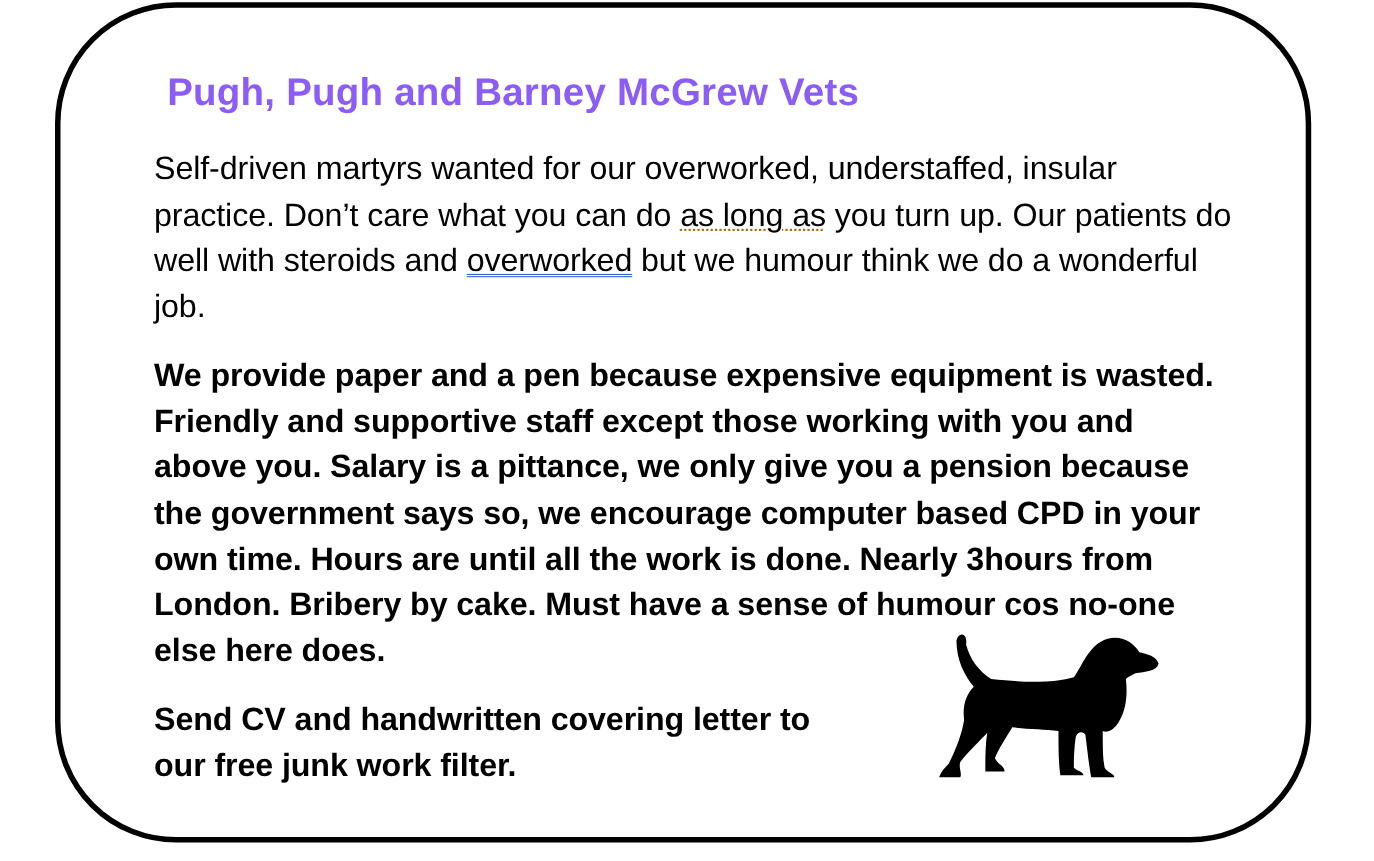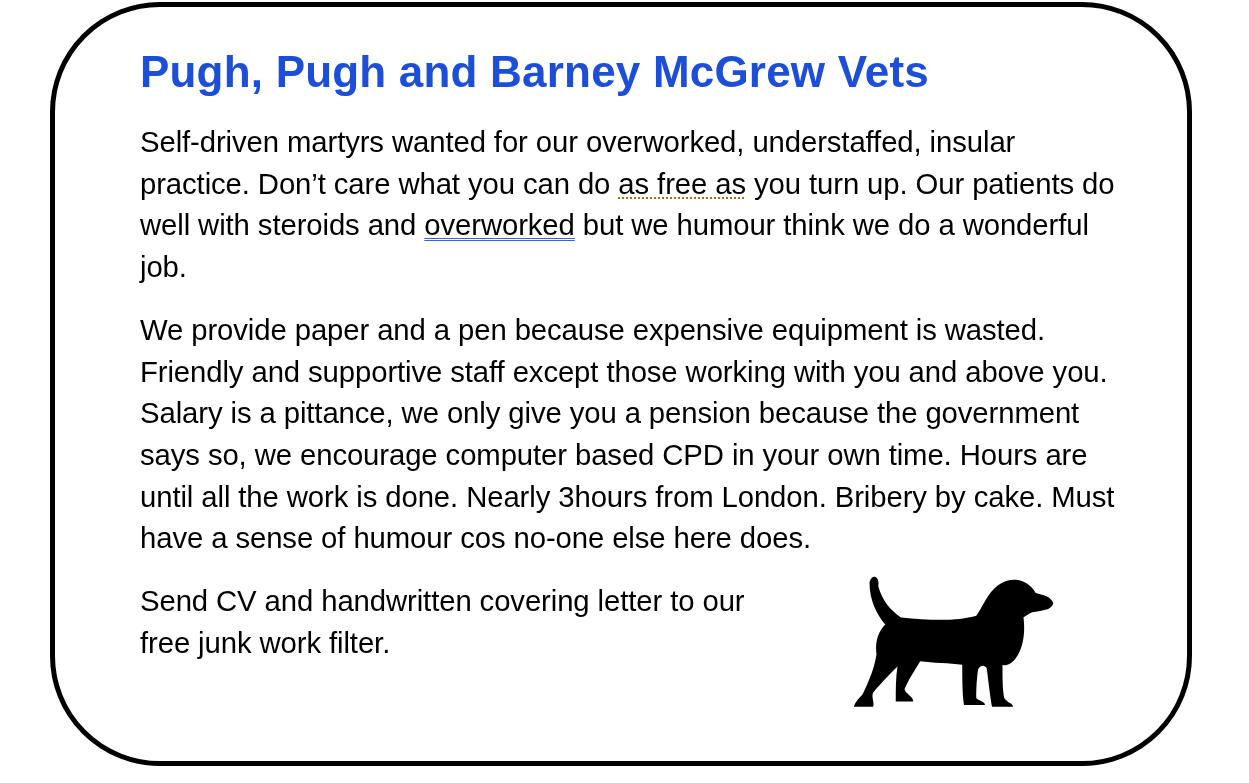--- a/index.html
+++ b/index.html
@@ -3,42 +3,42 @@
 <meta charset="utf-8">
 <style>
   html, body { margin: 0; padding: 0; background: #ffffff; }
   body { width: 1249px; height: 783px; position: relative; overflow: hidden; }
   .frame {
     position: absolute; left: 50px; top: 2px; width: 1132px; height: 754px;
     border: 5px solid #000; border-radius: 110px; background: #fff;
   }
   .content { position: absolute; left: 140px; top: 48px; width: 980px; }
   h1 {
-    margin: 0; font-family: "Liberation Sans", sans-serif; font-weight: bold;
-    font-size: 44px; line-height: 48px; color: #1d4ed8; letter-spacing: 0.2px;
+    margin: 12px; font-family: "Liberation Sans", sans-serif; font-weight: bold;
+    font-size: 35px; line-height: 48px; color: #8b5cf6; letter-spacing: 0.2px;
   }
   p {
     margin: 0; font-family: "Liberation Sans", sans-serif; font-size: 29.3px;
     line-height: 41.7px; color: #000; letter-spacing: -0.1px;
   }
   .p1 { margin-top: 25px; }
-  .p2, .p3 { margin-top: 21px; }
+  .p2, .p3 { margin-top: 21px; font-weight: bold; }
   .p3 { width: 620px; }
   .grammar { text-decoration: underline dotted #b06b10; text-decoration-thickness: 2px; text-underline-offset: 4px; }
   .spell { text-decoration: underline double #3366cc; text-decoration-thickness: 1px; text-underline-offset: 3px; }
   .dog { position: absolute; left: 845px; top: 565px; width: 210px; height: 152px; }
 </style>
 </head>
 <body>
 
 <div class="frame"></div>
 
 <div class="content">
   <h1>Pugh, Pugh and Barney McGrew Vets</h1>
-  <p class="p1"><span>Self-driven martyrs wanted for our overworked, understaffed, insular practice. Don’t care what you can do </span><span class="grammar">as free as</span><span> you turn up. Our patients do well with steroids and </span><span class="spell">overworked</span><span> but we humour think we do a wonderful job.</span></p>
+  <p class="p1"><span>Self-driven martyrs wanted for our overworked, understaffed, insular practice. Don’t care what you can do </span><span class="grammar">as long as</span><span> you turn up. Our patients do well with steroids and </span><span class="spell">overworked</span><span> but we humour think we do a wonderful job.</span></p>
   <p class="p2">We provide paper and a pen because expensive equipment is wasted. Friendly and supportive staff except those working with you and above you. Salary is a pittance, we only give you a pension because the government says so, we encourage computer based CPD in your own time. Hours are until all the work is done. Nearly 3hours from London. Bribery by cake. Must have a sense of humour cos no-one else here does.</p>
   <p class="p3">Send CV and handwritten covering letter to our free junk work filter.</p>
 </div>
 
 <svg class="dog" viewBox="0 0 240 170" xmlns="http://www.w3.org/2000/svg">
   <path fill="#000" d="M28,18 C30,8 40,10 38,22 C42,38 52,50 64,58
     C100,62 130,62 150,56 C158,46 165,22 185,16 C200,12 212,20 218,30
     C226,32 236,34 238,42 C236,50 224,50 214,52 C210,54 206,56 204,58
     C206,74 204,90 198,100 C192,112 184,114 180,112
     C180,130 180,140 182,150 C186,156 192,156 192,160 L168,160

